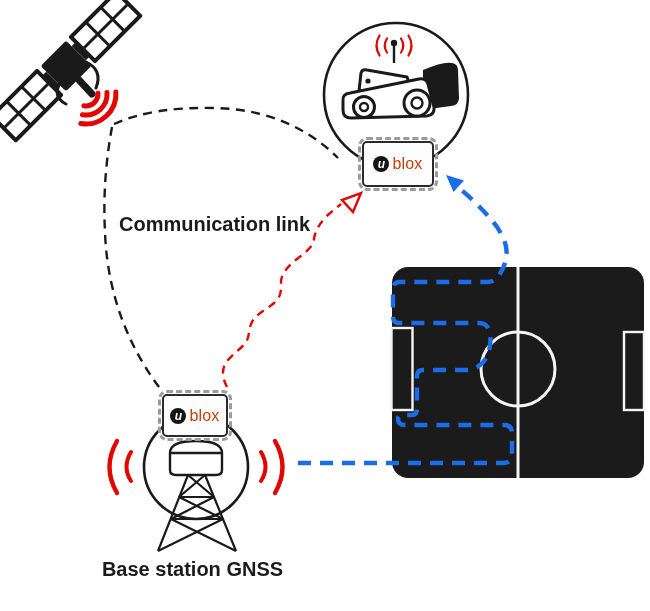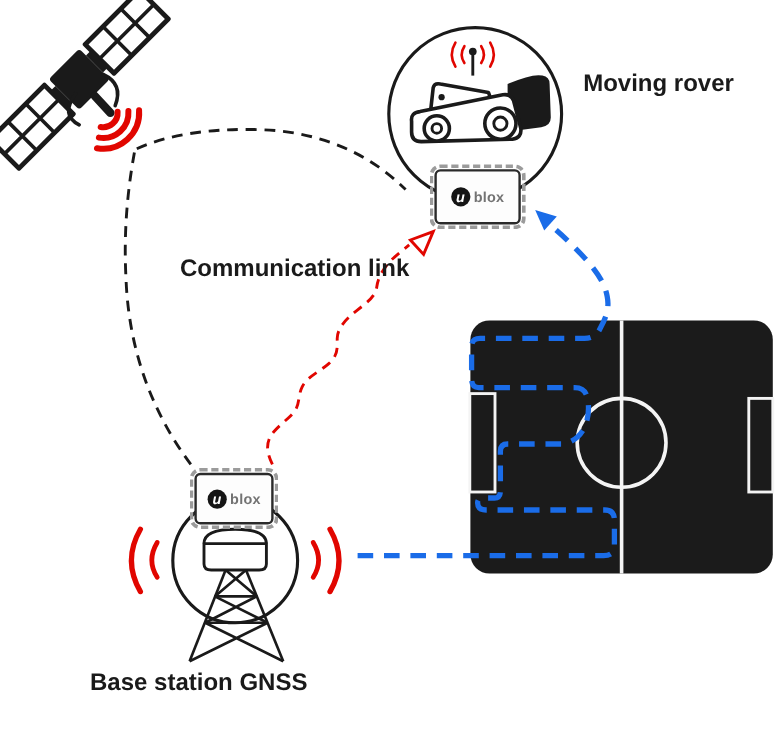--- a/index.html
+++ b/index.html
@@ -14,37 +14,37 @@
   .blk-dash   { fill:none; stroke:var(--line-black,#1a1a1a); stroke-width:2.4; stroke-dasharray:9 6.5; }
   .red-dash   { fill:none; stroke:var(--signal-red,#e10600); stroke-width:2.4; stroke-dasharray:8 6; }
   .blue-dash  { fill:none; stroke:var(--path-blue,#1a6ce8); stroke-width:4.4; stroke-dasharray:13 9; }
   .red-wave   { fill:none; stroke:var(--signal-red,#e10600); stroke-linecap:round; }
   .white-ln   { fill:none; stroke:#f4f4f4; }
   .outline    { fill:#ffffff; stroke:var(--line-black,#1a1a1a); stroke-linejoin:round; }
   .solid-blk  { fill:var(--line-black,#1a1a1a); stroke:none; }
 
   .label { position:absolute; font-weight:bold; color:var(--text,#1a1a1a); font-size:20px; line-height:24px; white-space:nowrap; }
   #rover-label { left:486px; top:58px; }
-  #comm-label  { left:119px; top:212px;margin-left:31px; }
-  #base-label  { left:75px; top:557px; width:235px; text-align:left; }
+  #comm-label  { left:119px; top:212px; }
+  #base-label  { left:75px; top:557px; width:235px; text-align:center; }
 
   .module {
     position:absolute; box-sizing:border-box; background:#fdfdfd;
     border:2px solid #2a2a2a; border-radius:5px;
     outline:3px dashed #9b9b9b; outline-offset:1.5px;
     display:flex; align-items:center; justify-content:center; gap:3px;
   }
   #rover-module { left:362px; top:141px; width:72px; height:46px; }
   #base-module  { left:162px; top:394px; width:66px; height:43px; }
   .logo-circle {
     width:16px; height:16px; border-radius:50%; background:#151515; color:#ffffff;
     font-size:12px; font-weight:bold; font-style:italic; flex:0 0 auto;
     display:flex; align-items:center; justify-content:center;
   }
-  .logo-text { font-size:12px; font-weight:bold; color:#737373; letter-spacing:0.2px; }
+  .logo-text { font-size:16px; font-weight:normal; color:#c2410c; letter-spacing:0.2px; }
 </style>
 </head>
 <body>
 
 <div class="stage">
 
   <svg class="layer" width="650" height="611" viewBox="0 0 650 611" xmlns="http://www.w3.org/2000/svg">
 
     <g>
       <rect x="392" y="267" width="252" height="211" rx="16" style="fill:var(--field-black,#1b1b1b)"></rect>
@@ -134,20 +134,19 @@
   <div class="module" id="rover-module">
     <span class="logo-circle">u</span>
     <span class="logo-text">blox</span>
   </div>
   <div class="module" id="base-module">
     <span class="logo-circle">u</span>
     <span class="logo-text">blox</span>
   </div>
 
   <div class="label" id="rover-label">
-    <div>Moving rover</div>
   </div>
   <div class="label" id="comm-label">Communication link</div>
   <div class="label" id="base-label">
     <div>Base station GNSS</div>
   </div>
 
 </div>
 
 </body></html>

